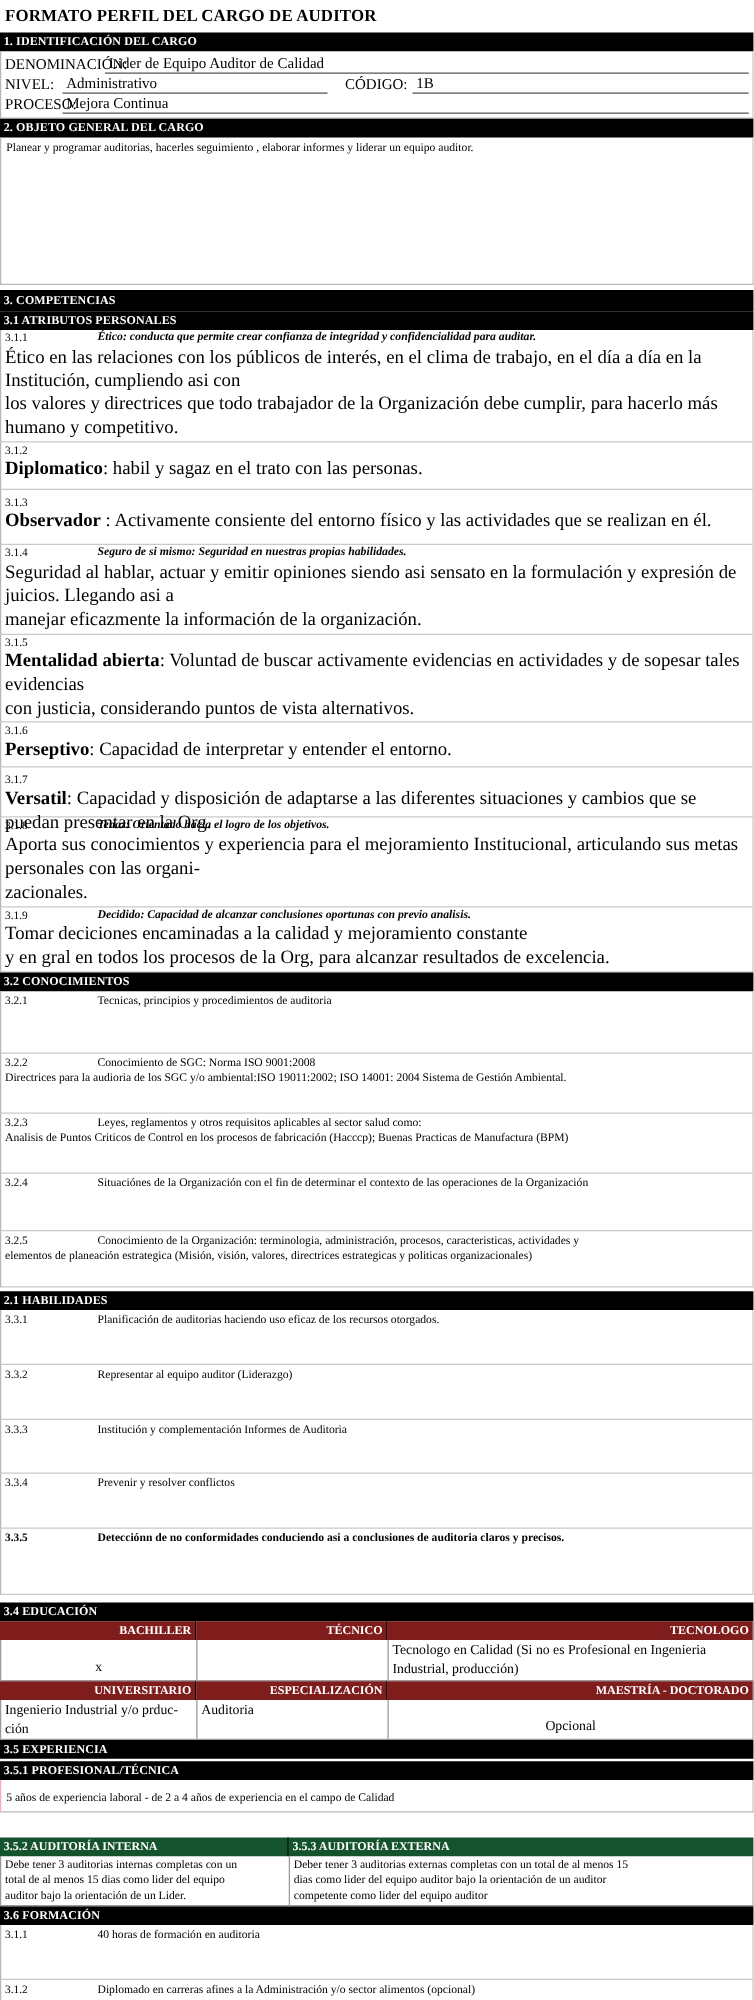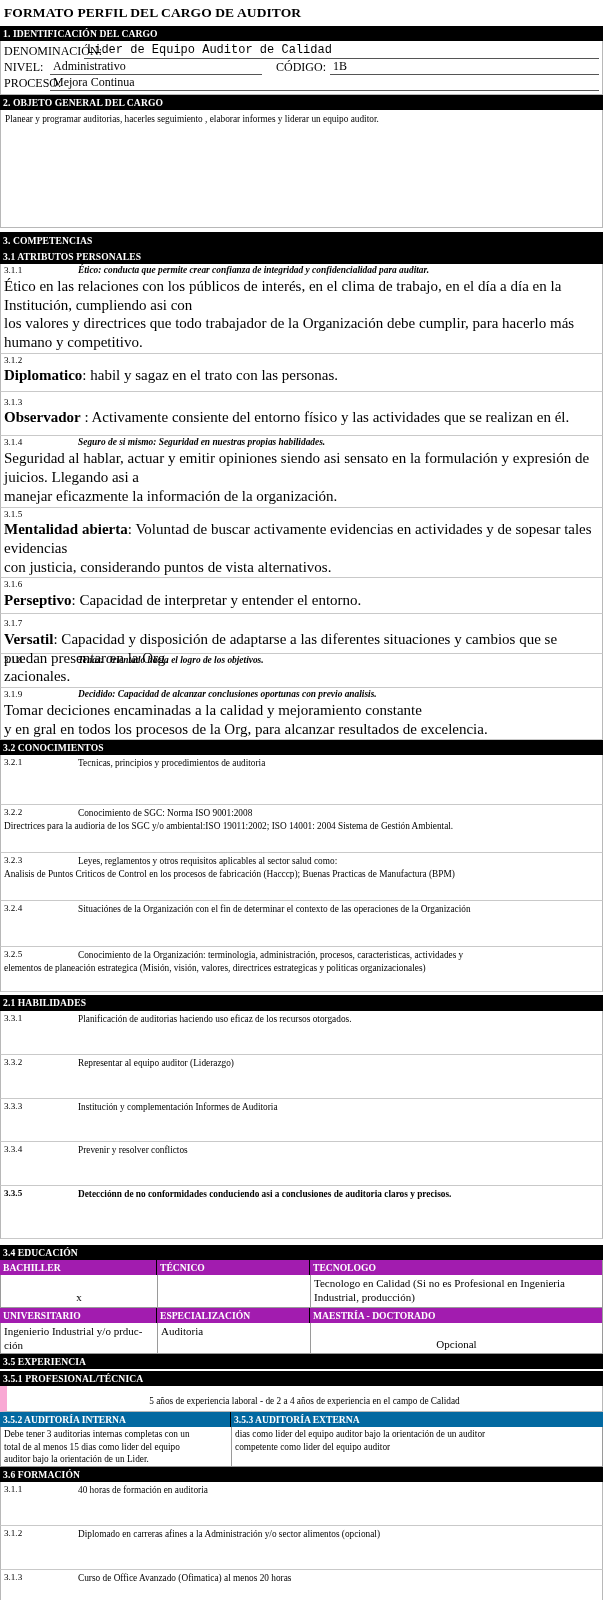--- a/index.html
+++ b/index.html
@@ -75,21 +75,21 @@
     border-bottom: 1px solid #555;
     position: relative;
     height: 12px;
   }
   .fill > span {
     position: absolute;
     left: 3px;
     bottom: 0px;
     white-space: nowrap;
   }
-  .fill-den { flex: 1 1 auto; font-family: Liberation Mono, monospace; }
+  .fill-den { flex: 1 1 auto; }
   .fill-niv { flex: 0 0 212px; }
   .cod-label { width: 50px; padding-left: 14px; }
   .fill-cod { flex: 1 1 auto; }
   .fill-proc { flex: 1 1 auto; }
 
   
   .objeto {
     height: 118px;
     padding: 3px 4px;
     font-size: 9.3px;
@@ -140,63 +140,65 @@
   .krow-num { flex: 0 0 74px; font-size: 9.1px; }
   .krow-txt { flex: 1 1 auto; }
   .krow-cont { font-size: 9.3px; line-height: 1.3; }
 
   
   .edu-head, .edu-body {
     display: flex;
     box-sizing: border-box;
   }
   .edu-head > div {
-    background: #a21caf;
+    background: #7f1d1d;
     color: #ffffff;
     font-weight: bold;
     font-size: 9.6px;
     padding: 2px 3px;
     box-sizing: border-box;
     border-right: 1px solid #000;
+    text-align: right;
   }
   .edu-body > div {
     border-right: 1px solid #9a9a9a;
     border-bottom: 1px solid #9a9a9a;
     padding: 1px 3px;
     box-sizing: border-box;
     font-size: 11px;
     line-height: 1.3;
   }
   .edu-body { border-left: 1px solid #9a9a9a; }
   .col-a { flex: 0 0 157px; }
   .col-b { flex: 0 0 153px; }
   .col-c { flex: 1 1 auto; border-right: 1px solid #9a9a9a !important; }
   .center-x { text-align: center; }
   .pad-top-row { min-height: 33px; }
   .indent-opt { text-align: center; }
 
   
   .exp-text {
-    border-left: 7px solid #f9a8d4;
+    border-left: 1px solid #f9a8d4;
     border-right: 1px solid #b8b8b8;
     border-bottom: 1px solid #b8b8b8;
     box-sizing: border-box;
     font-size: 9.3px;
-    text-align: center;
+    text-align: left;
     padding: 9px 4px 4px 4px;
     line-height: 1.3;
   }
   .aud-head { display: flex; }
   .aud-head > div {
-    background: #0369a1;
+    background: #14532d;
     color: #fff;
     font-weight: bold;
     font-size: 9.6px;
     padding: 2px 3px;
     box-sizing: border-box;
+    margin-top: 20px;
   }
   .aud-head .h-left { flex: 0 0 231px; border-right: 1px solid #000; }
   .aud-head .h-right { flex: 1 1 auto; }
   .aud-body { display: flex; border-left: 1px solid #9a9a9a; }
   .aud-body > div {
     border-right: 1px solid #9a9a9a;
     border-bottom: 1px solid #9a9a9a;
     padding: 1px 3px;
     box-sizing: border-box;
     font-size: 9.3px;
@@ -300,20 +302,21 @@
           <span class="crow-num">3.1.7</span>
         </div>
       <div class="crow-body"><b>Versatil</b><span>: Capacidad y disposición de adaptarse a las diferentes situaciones y cambios que se puedan presentar en la Org.</span></div>
     </div>
 
     <div class="crow">
       <div class="crow-head">
         <span class="crow-num">3.1.8</span>
         <span class="crow-title-italic">Tenaz: Orientado hacia el logro de los objetivos.</span>
       </div>
+      <div class="crow-body">Aporta sus conocimientos y experiencia para el mejoramiento Institucional, articulando sus metas personales con las organi-</div>
       <div class="crow-body">zacionales.</div>
     </div>
 
     <div class="crow">
       <div class="crow-head">
         <span class="crow-num">3.1.9</span>
         <span class="crow-title-italic">Decidido: Capacidad de alcanzar conclusiones oportunas con previo analisis.</span>
       </div>
       <div class="crow-body">Tomar deciciones encaminadas a la calidad y mejoramiento constante</div>
       <div class="crow-body">y en gral en todos los procesos de la Org, para alcanzar resultados de excelencia.</div>
@@ -429,20 +432,21 @@
     <div class="h-left">3.5.2 AUDITORÍA INTERNA</div>
     <div class="h-right">3.5.3 AUDITORÍA EXTERNA</div>
   </div>
   <div class="aud-body">
     <div class="b-left">
       <div>Debe tener 3 auditorias internas completas con un</div>
       <div>total de al menos 15 dias como lider del equipo</div>
       <div>auditor bajo la orientación de un Lider.</div>
     </div>
     <div class="b-right">
+      <div>Deber tener 3 auditorias externas completas con un total de al menos 15</div>
       <div>dias como lider del equipo auditor bajo la orientación de un auditor</div>
       <div>competente como lider del equipo auditor</div>
     </div>
   </div>
 
   <div class="bar">3.6 FORMACIÓN</div>
   <div>
     <div class="krow" style="height:44px;">
       <div class="krow-top">
         <span class="krow-num">3.1.1</span>

